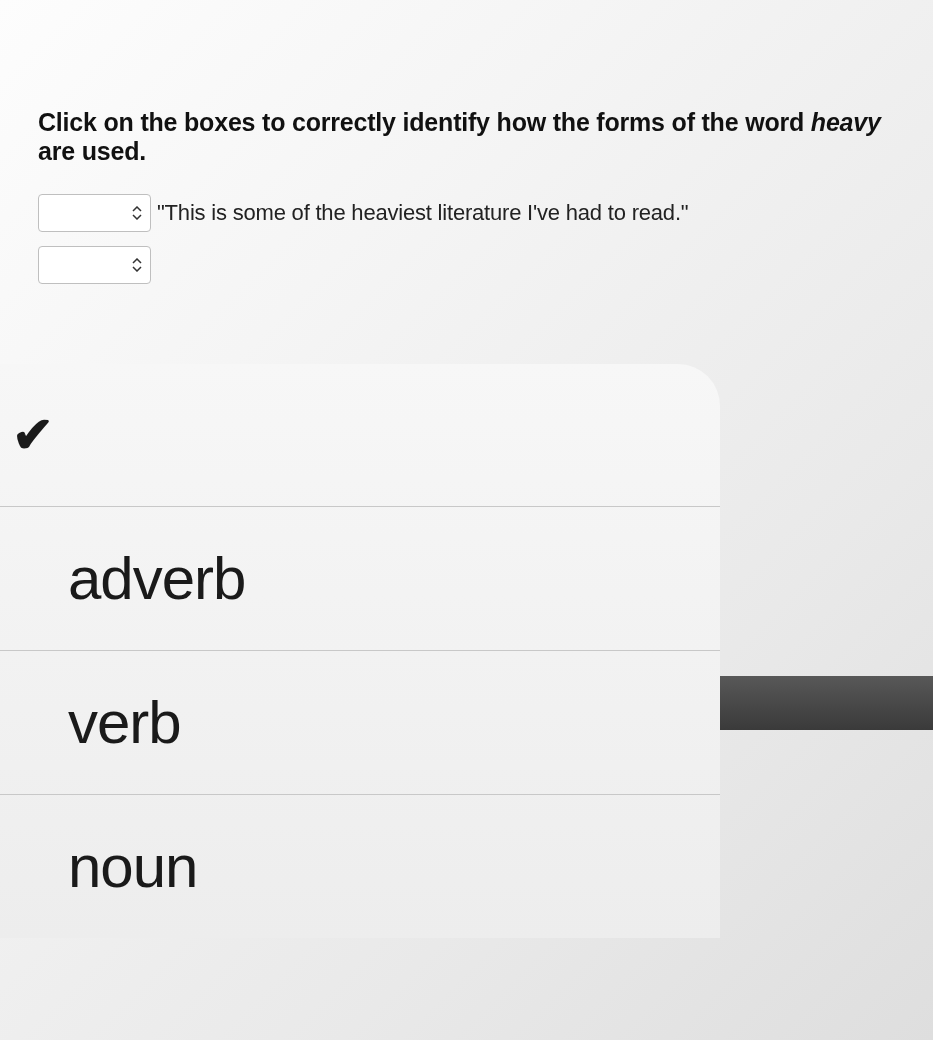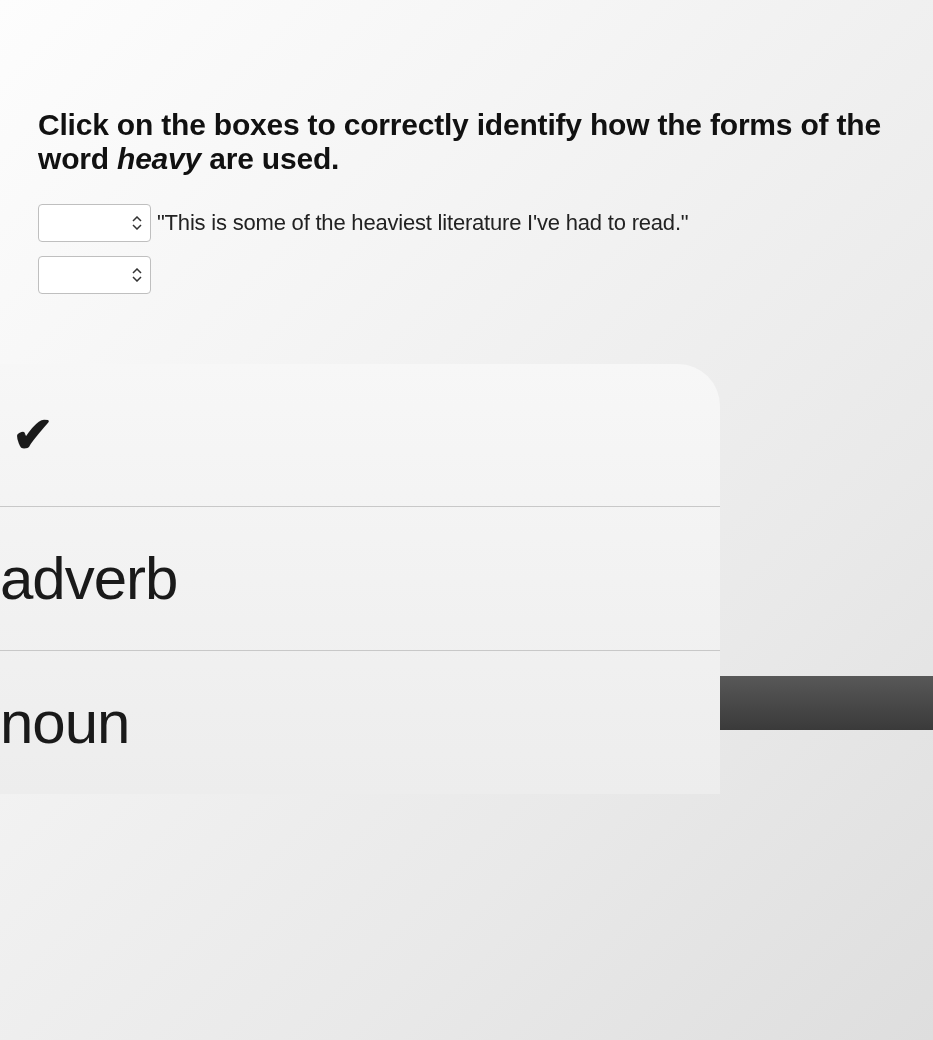--- a/index.html
+++ b/index.html
@@ -9,21 +9,21 @@
       background: linear-gradient(135deg, #fdfdfd 0%, #f5f5f5 30%, #e9e9e9 70%, #dedede 100%);
       position: relative;
       color: #1a1a1a;
     }
 
     .question-block {
       padding: 108px 38px 0 38px;
     }
 
     .prompt {
-      font-size: 30px;
+      font-size: 25px;
       font-weight: 700;
       letter-spacing: -0.2px;
       margin-bottom: 28px;
       color: #111;
     }
     .prompt .italic { font-style: italic; }
 
     .line {
       display: flex;
       align-items: center;
@@ -84,20 +84,21 @@
       width: 720px;
       background: linear-gradient(180deg, #f7f7f7 0%, #ededed 100%);
       border-top-right-radius: 42px;
       overflow: hidden;
       box-shadow: 0 0 0 0 rgba(0,0,0,0);
     }
     .sheet-row {
       height: 144px;
       display: flex;
       align-items: center;
+      padding-left: 68px;
       font-size: 60px;
       font-weight: 400;
       color: #1a1a1a;
       border-top: 1px solid #c8c8c8;
       background: transparent;
       cursor: pointer;
       letter-spacing: -1px;
     }
     .sheet-row.first {
       border-top: none;
@@ -155,17 +156,20 @@
 </div>
 
 <div class="dropdown-sheet">
   <div class="sheet-row first">
     <span class="check">✔</span>
   </div>
   <div class="sheet-row">
     <span>adverb</span>
   </div>
   <div class="sheet-row">
+    <span>verb</span>
+  </div>
+  <div class="sheet-row">
     <span>noun</span>
   </div>
 </div>
 
 <div class="dark-bar"></div>
 
 </body></html>

